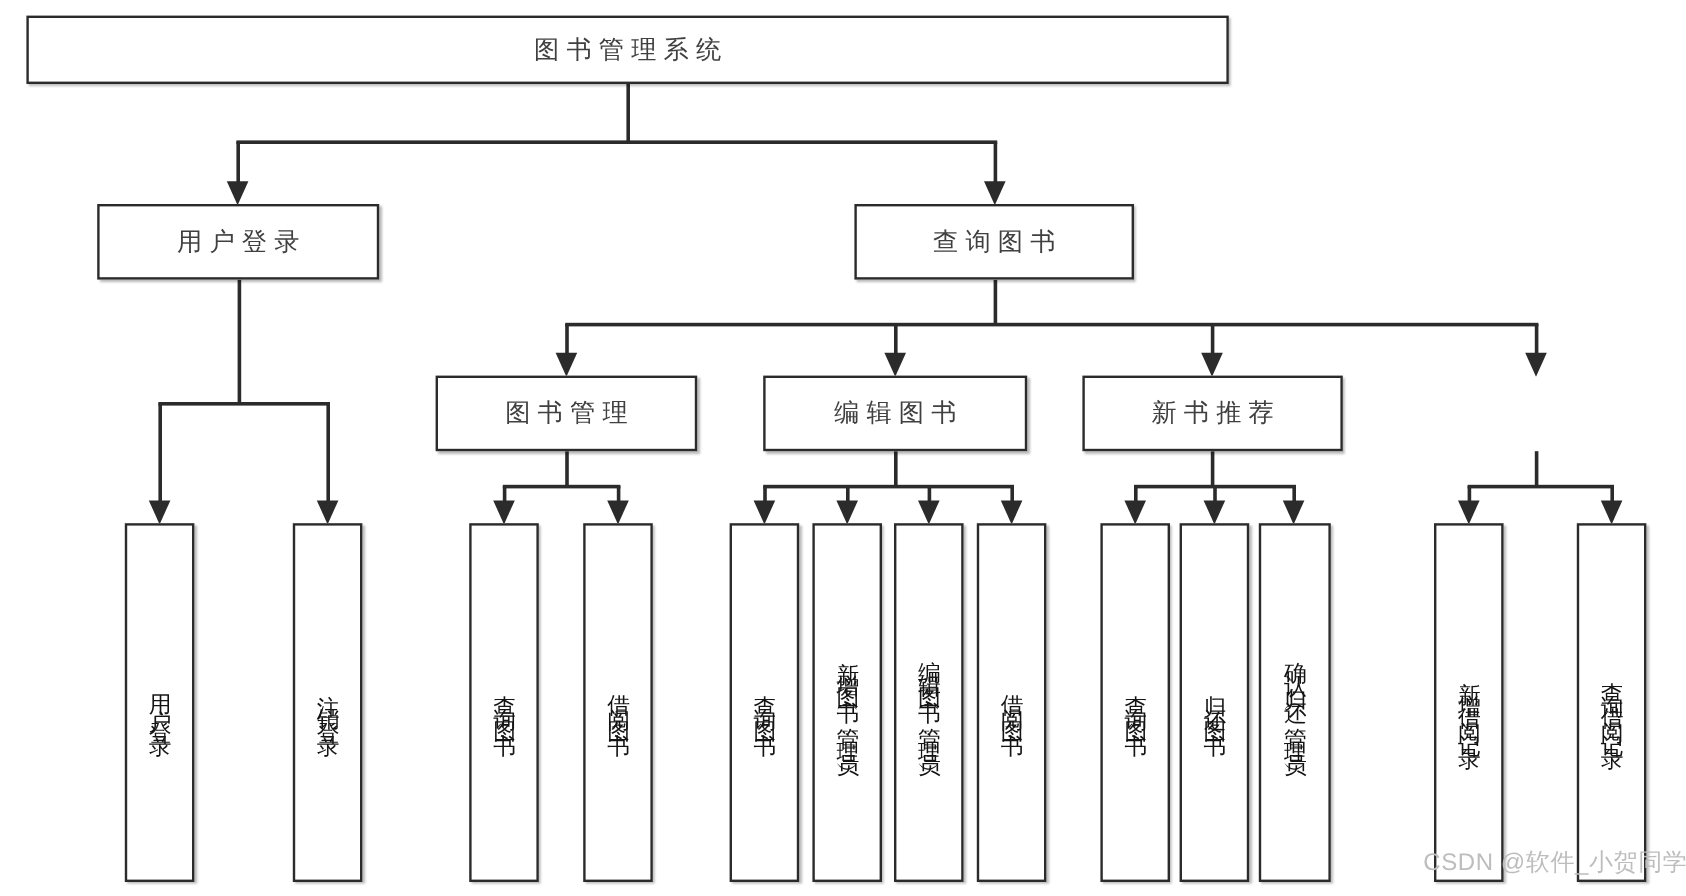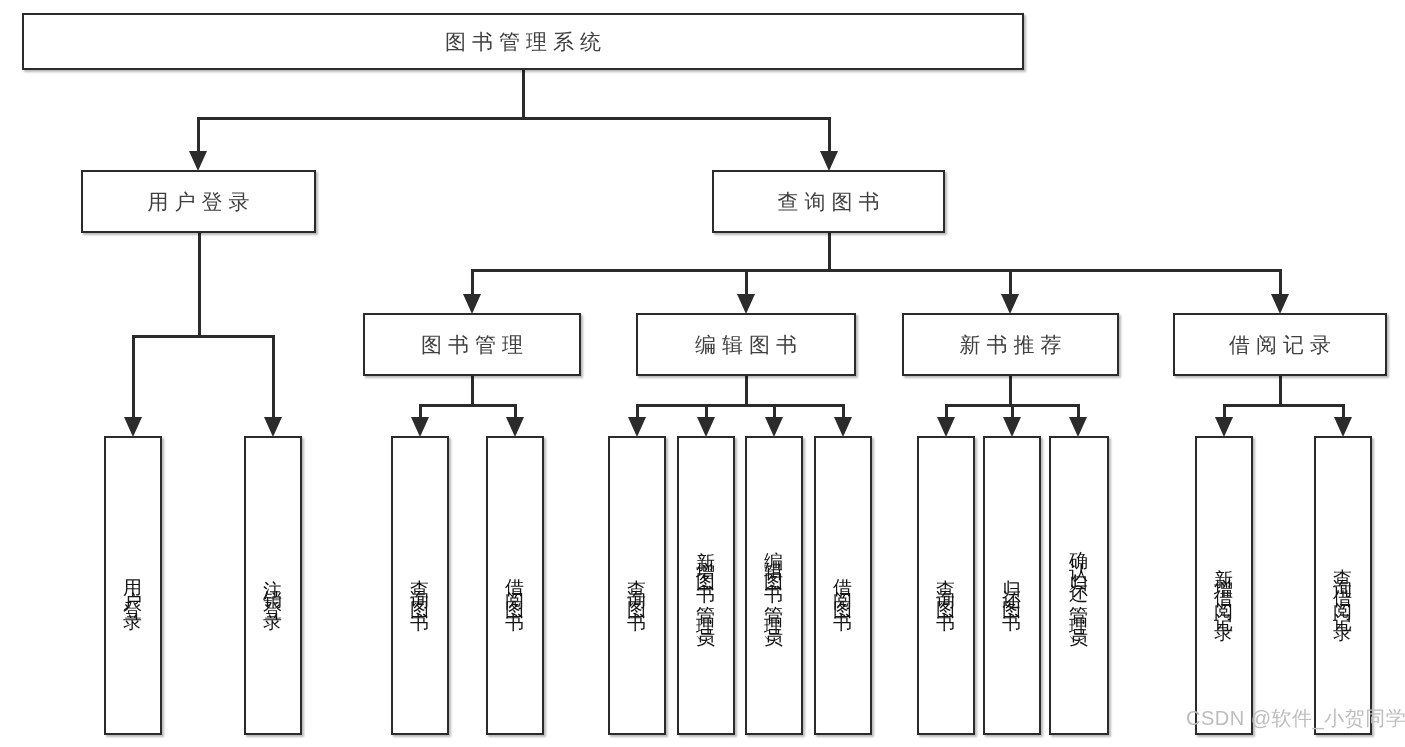--- a/index.html
+++ b/index.html
@@ -49,23 +49,20 @@
   </div>
 
   <div class="box" style="left:363px;top:313px;width:218px;height:63px">
     <span class="lbl-h">图书管理</span>
   </div>
   <div class="box" style="left:636px;top:313px;width:220px;height:63px">
     <span class="lbl-h">编辑图书</span>
   </div>
   <div class="box" style="left:902px;top:313px;width:217px;height:63px">
     <span class="lbl-h">新书推荐</span>
-  </div>
-  <div class="box" style="left:1173px;top:313px;width:214px;height:63px">
-    <span class="lbl-h">借阅记录</span>
   </div>
 
   <div class="box leaf" style="left:104px">
     <span class="lbl-v">用户登录</span>
   </div>
   <div class="box leaf" style="left:244px">
     <span class="lbl-v">注销登录</span>
   </div>
 
   <div class="box leaf" style="left:391px">

